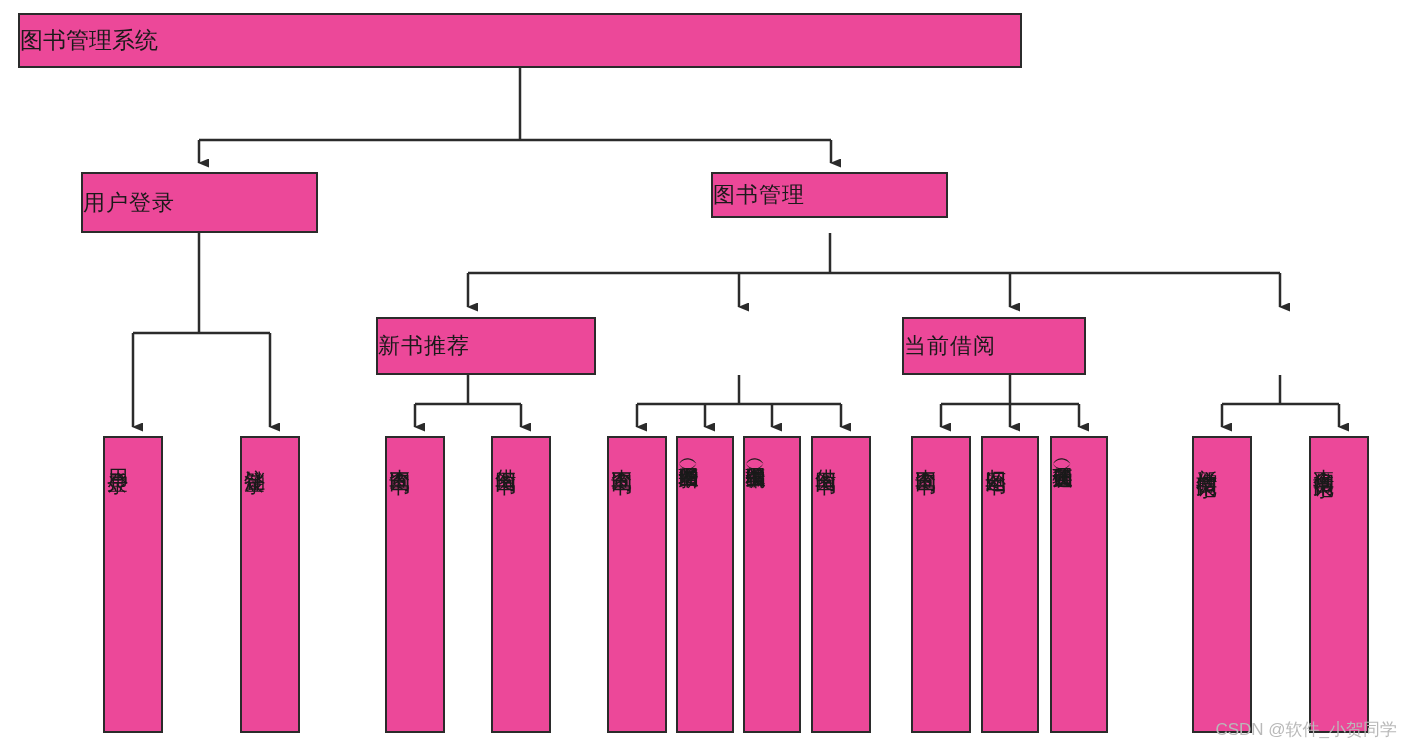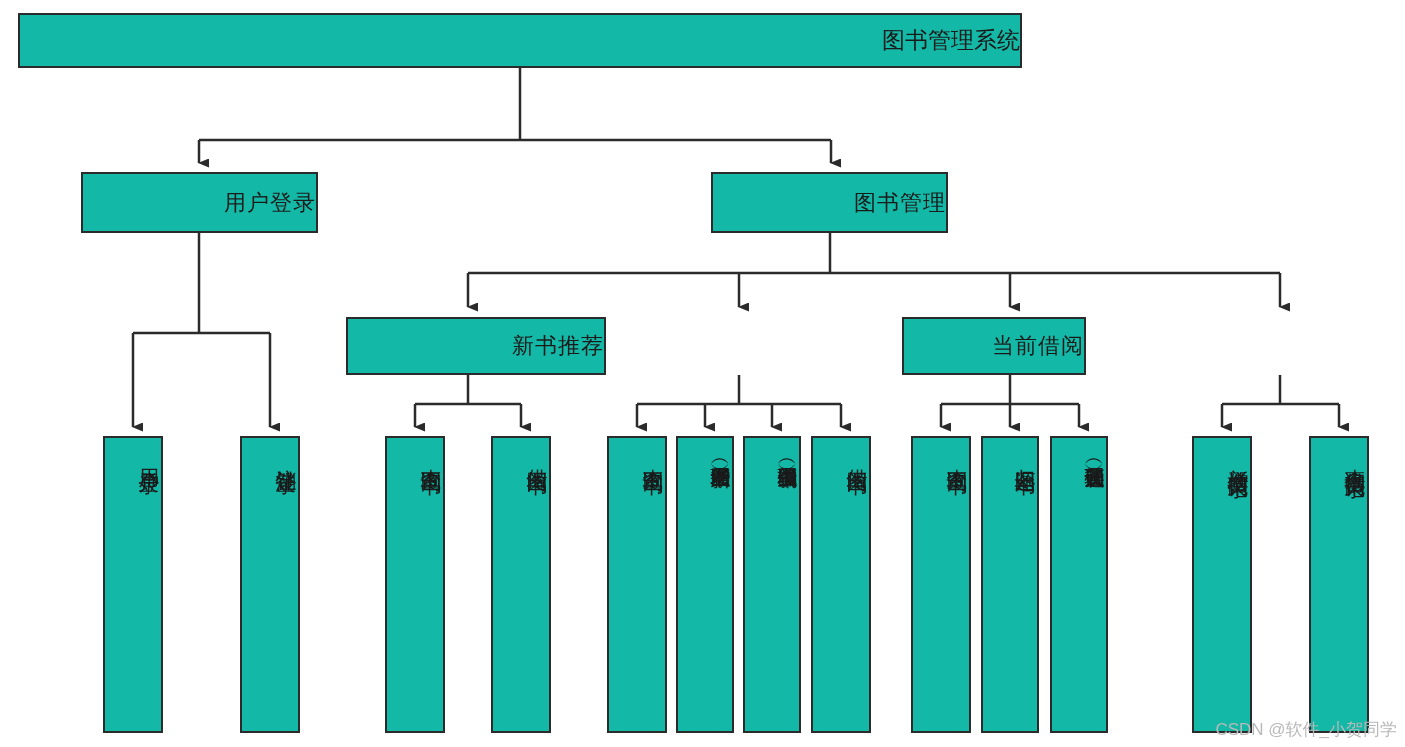--- a/index.html
+++ b/index.html
@@ -21,25 +21,25 @@
     position: absolute;
     left: 0;
     top: 0;
     width: 1405px;
     height: 747px;
     pointer-events: none;
   }
   .node {
     position: absolute;
     box-sizing: border-box;
-    background: #14b8a6;
+    background: #ec4899;
     border: 2.5px solid #2b2b2b;
     display: flex;
     align-items: center;
-    justify-content: flex-end;
+    justify-content: flex-start;
     color: #1a1a1a;
     z-index: 2;
   }
   .node.h {
     font-size: 22px;
     letter-spacing: 1px;
   }
   .node.root {
     font-size: 23px;
   }
@@ -127,25 +127,25 @@
     </g>
   </svg>
 
   <div class="node root" style="left:18px; top:13px; width:1004px; height:55px;">
     <span>图书管理系统</span>
   </div>
 
   <div class="node h" style="left:81px; top:172px; width:237px; height:61px;">
     <span>用户登录</span>
   </div>
-  <div class="node h" style="left:711px; top:172px; width:237px; height:61px;">
+  <div class="node h" style="left:711px; top:172px; width:237px; height:46px;">
     <span>图书管理</span>
   </div>
 
-  <div class="node h" style="left:346px; top:317px; width:260px; height:58px;">
+  <div class="node h" style="left:376px; top:317px; width:220px; height:58px;">
     <span>新书推荐</span>
   </div>
   <div class="node h" style="left:902px; top:317px; width:184px; height:58px;">
     <span>当前借阅</span>
   </div>
 
   <div class="node leaf" style="left:103px; top:436px; width:60px; height:297px;">
     <span class="vtext">用户登录</span>
   </div>
   <div class="node leaf" style="left:240px; top:436px; width:60px; height:297px;">

